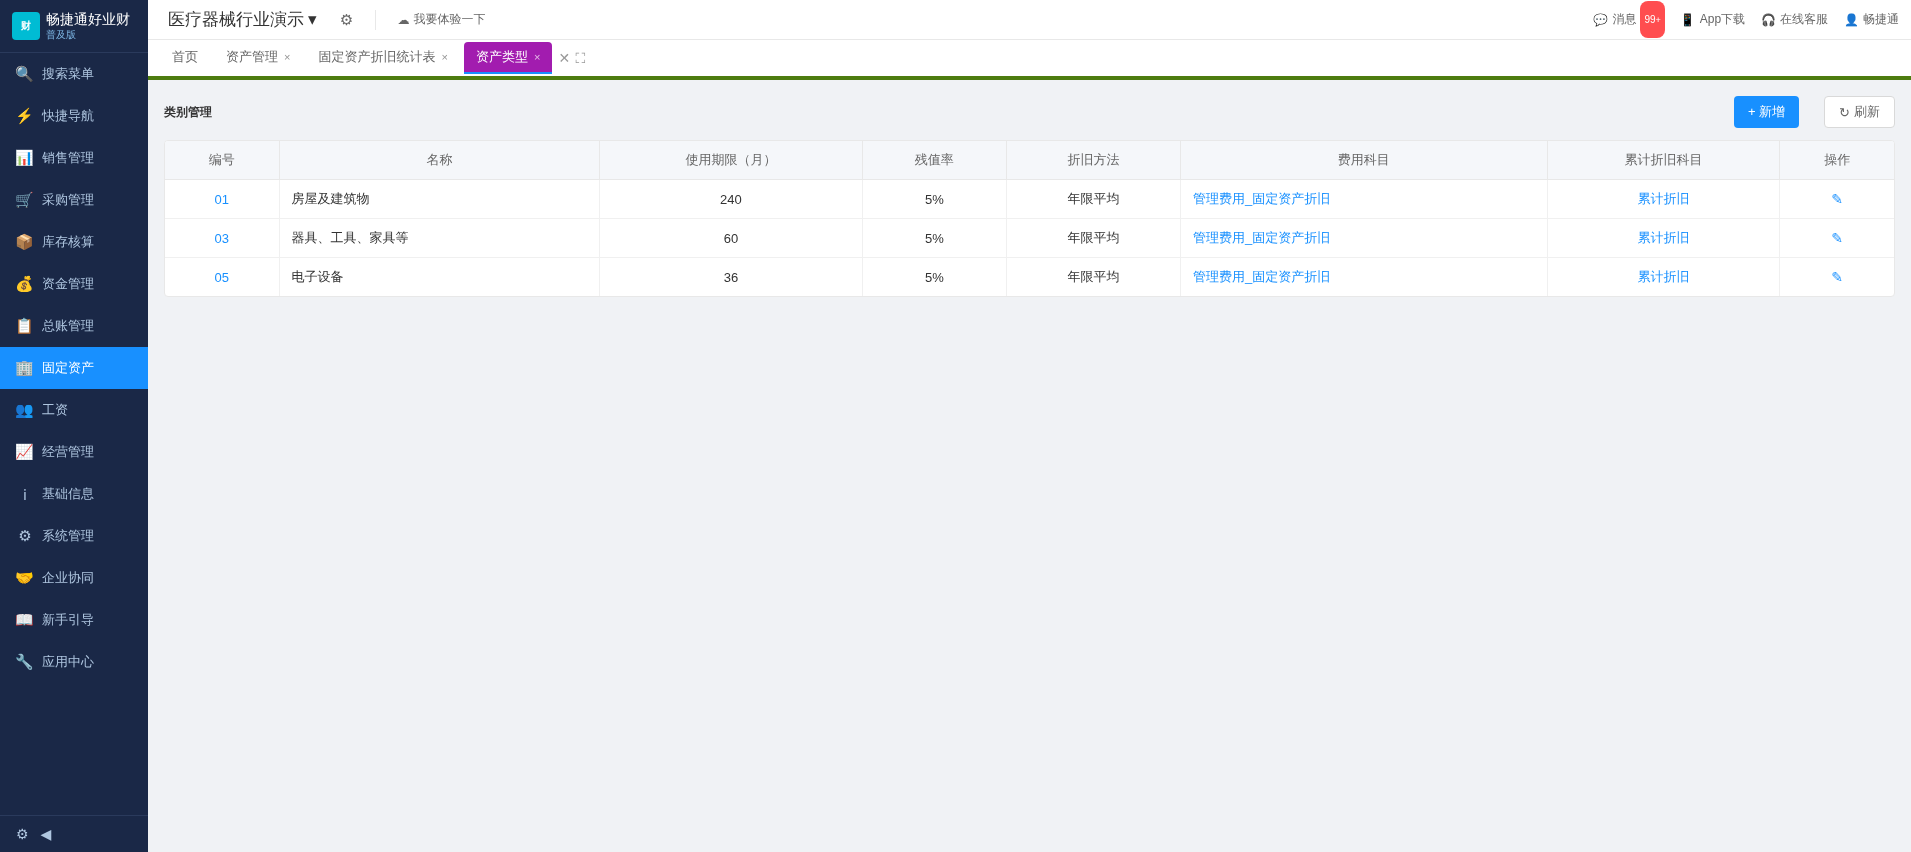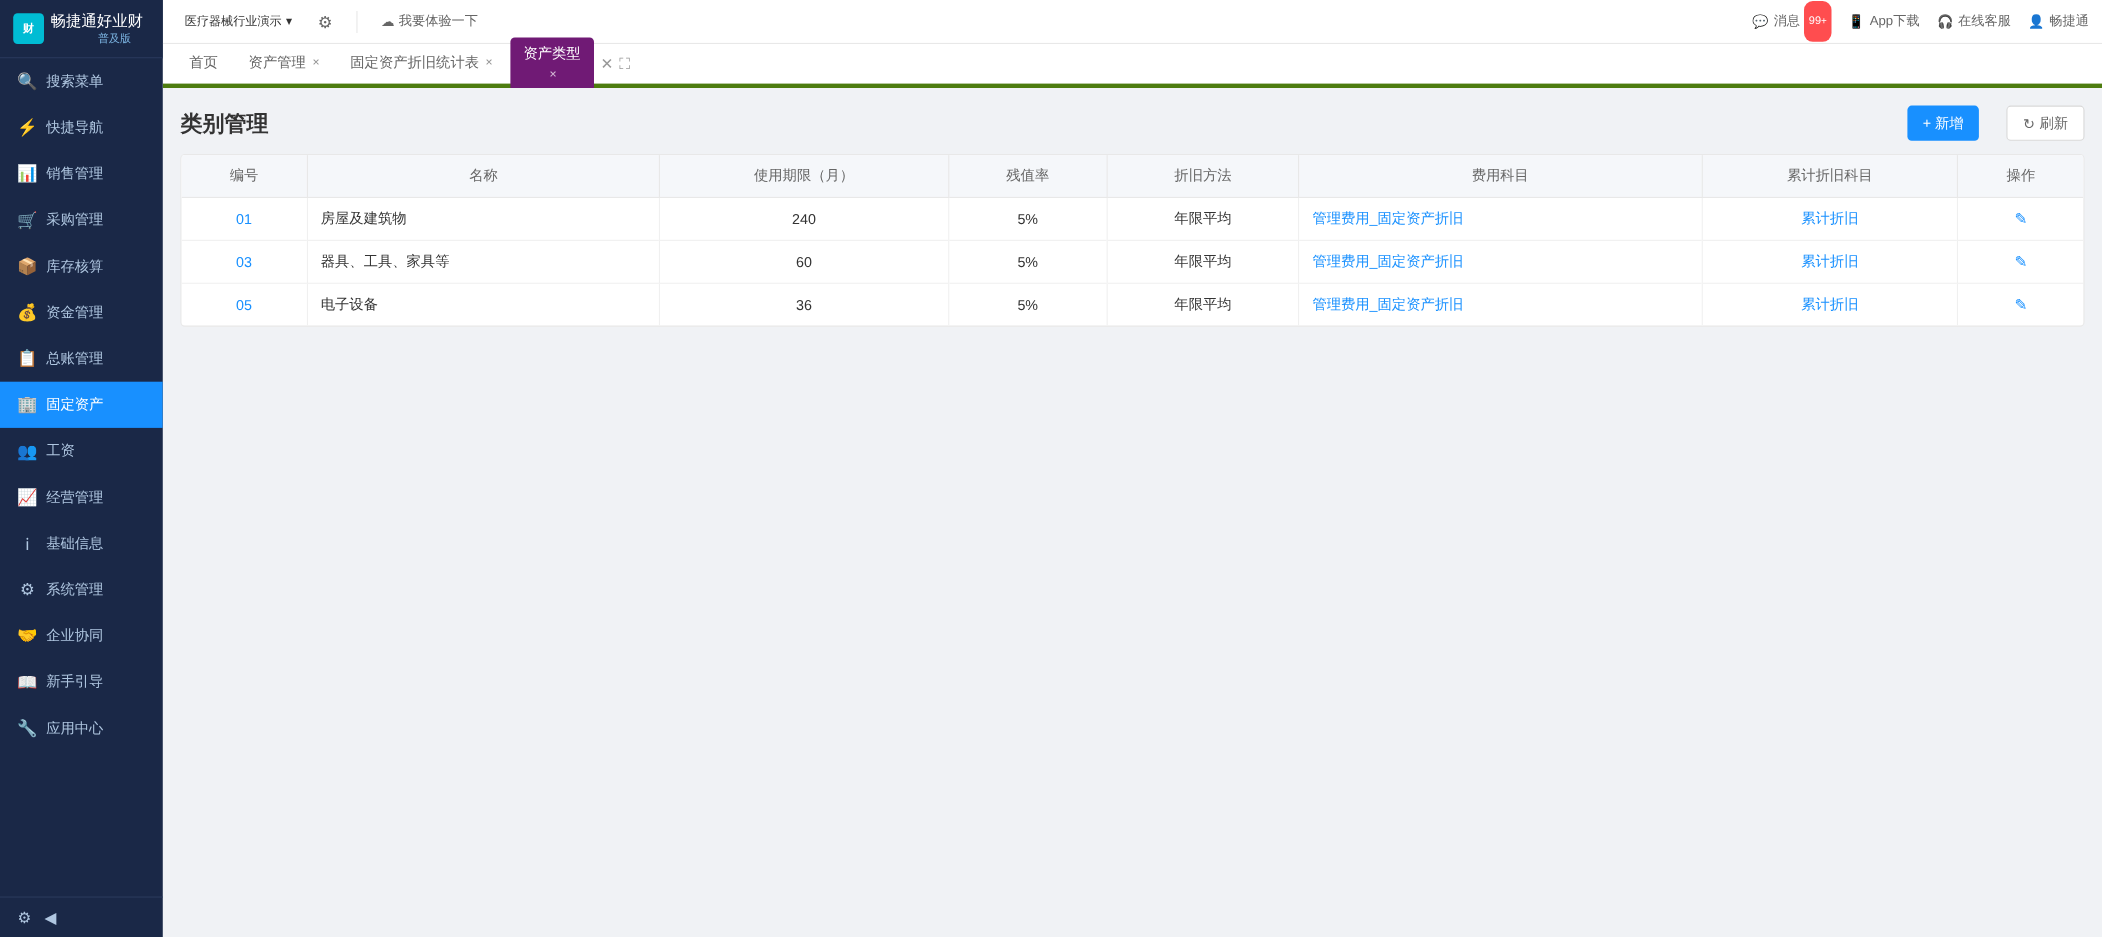--- a/index.html
+++ b/index.html
@@ -24,21 +24,21 @@
       gap: 6px;
     }
     .sidebar-logo-icon {
       width: 28px; height: 28px;
       background: #00bcd4;
       border-radius: 4px;
       display: flex; align-items: center; justify-content: center;
       font-size: 10px; font-weight: bold; color: #fff;
     }
     .sidebar-logo-text { font-size: 14px; line-height: 1.3; color: #fff; }
-    .sidebar-logo-sub { font-size: 10px; color: #7bb3e0; margin-left: 43px; }
+    .sidebar-logo-sub { font-size: 10px; color: #7bb3e0; }
     .sidebar-scroll { flex: 1; overflow-y: auto; }
     .sidebar-item {
       display: flex; align-items: center; gap: 8px;
       padding: 12px 16px;
       cursor: pointer;
       color: #afc6e0;
       font-size: 13px;
       transition: background 0.2s;
     }
     .sidebar-item.active { background: #1890ff; color: #fff; }
@@ -64,21 +64,21 @@
       background: #fff;
       height: 40px;
       display: flex;
       align-items: center;
       padding: 0 12px;
       border-bottom: 1px solid #e8e8e8;
       gap: 8px;
     }
     .topbar-app-selector {
       display: flex; align-items: center; gap: 4px;
-      color: #333; cursor: pointer; font-size: 11px;
+      color: #333; cursor: pointer; font-size: 17px;
       padding: 4px 8px;
       border-radius: 4px;
     }
     .topbar-settings {
       width: 28px; height: 28px;
       display: flex; align-items: center; justify-content: center;
       cursor: pointer; color: #666; font-size: 15px;
       border-radius: 4px;
     }
     .topbar-divider { width: 1px; height: 20px; background: #e8e8e8; margin: 0 6px; }
@@ -107,35 +107,35 @@
     }
     .tab {
       display: flex; align-items: center; gap: 4px;
       padding: 6px 12px;
       border-radius: 4px 4px 0 0;
       cursor: pointer;
       font-size: 13px;
       color: #666;
       border-bottom: 2px solid transparent;
     }
-    .tab.active { background: #701a75; color: #fff; border-bottom: 2px solid #1890ff; flex-direction: column; }
+    .tab.active { background: #a21caf; color: #fff; border-bottom: 2px solid #1890ff; }
     .tab-close { font-size: 11px; margin-left: 2px; opacity: 0.7; }
 
     
     .page-content {
       flex: 1;
       overflow: auto;
       padding: 16px;
       background: #f0f2f5;
     }
     .page-header {
       display: flex; align-items: center; justify-content: space-between;
       margin-bottom: 12px;
     }
-    .page-title { font-size: 20px; font-weight: bold; color: #333; }
+    .page-title { font-size: 12px; font-weight: bold; color: #333; }
     .page-actions { display: flex; gap: 25px; }
     .btn-primary {
       background: #1890ff; color: #fff; border: none;
       padding: 6px 14px; border-radius: 4px; cursor: pointer;
       font-size: 13px; display: flex; align-items: center; gap: 4px;
     }
     .btn-default {
       background: #fff; color: #666; border: 1px solid #d9d9d9;
       padding: 6px 14px; border-radius: 4px; cursor: pointer;
       font-size: 13px; display: flex; align-items: center; gap: 4px;

